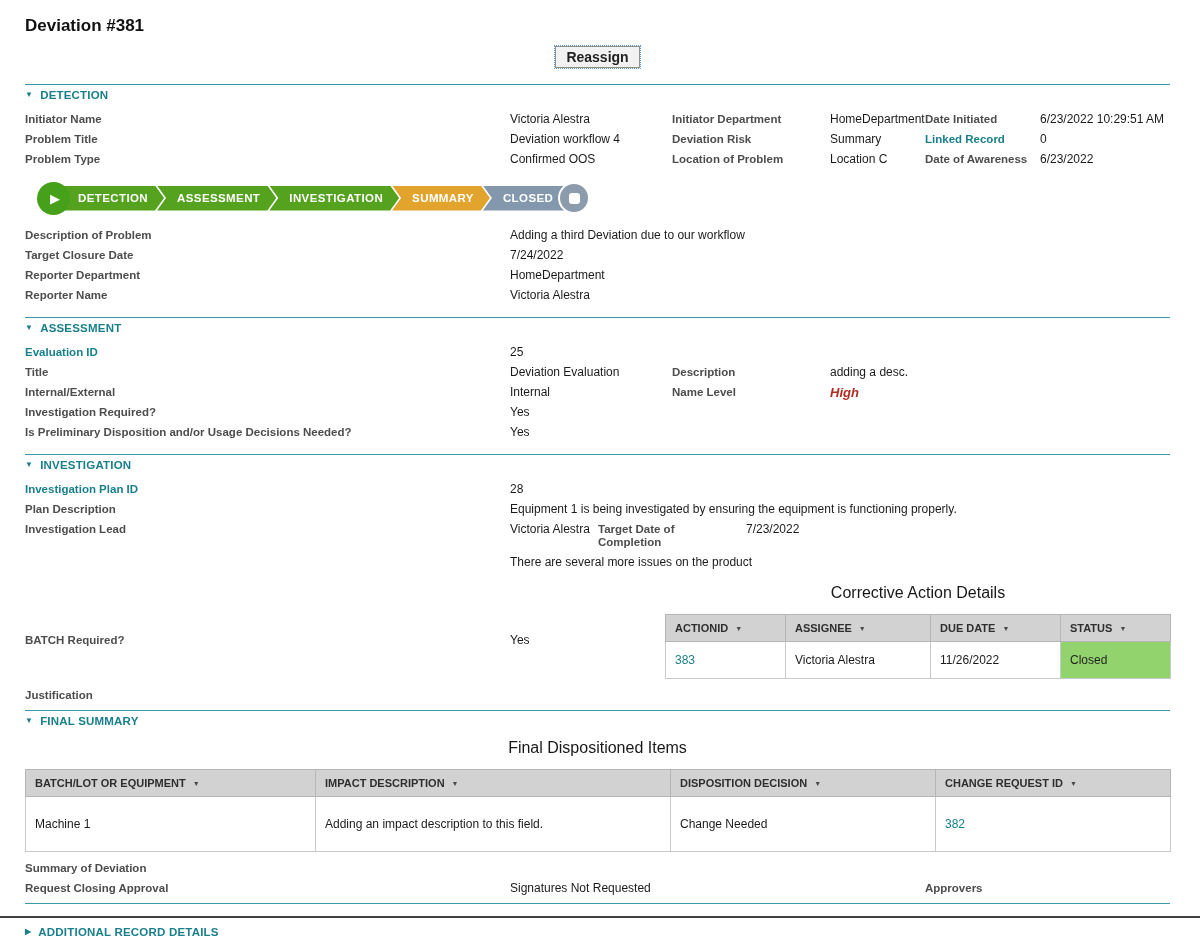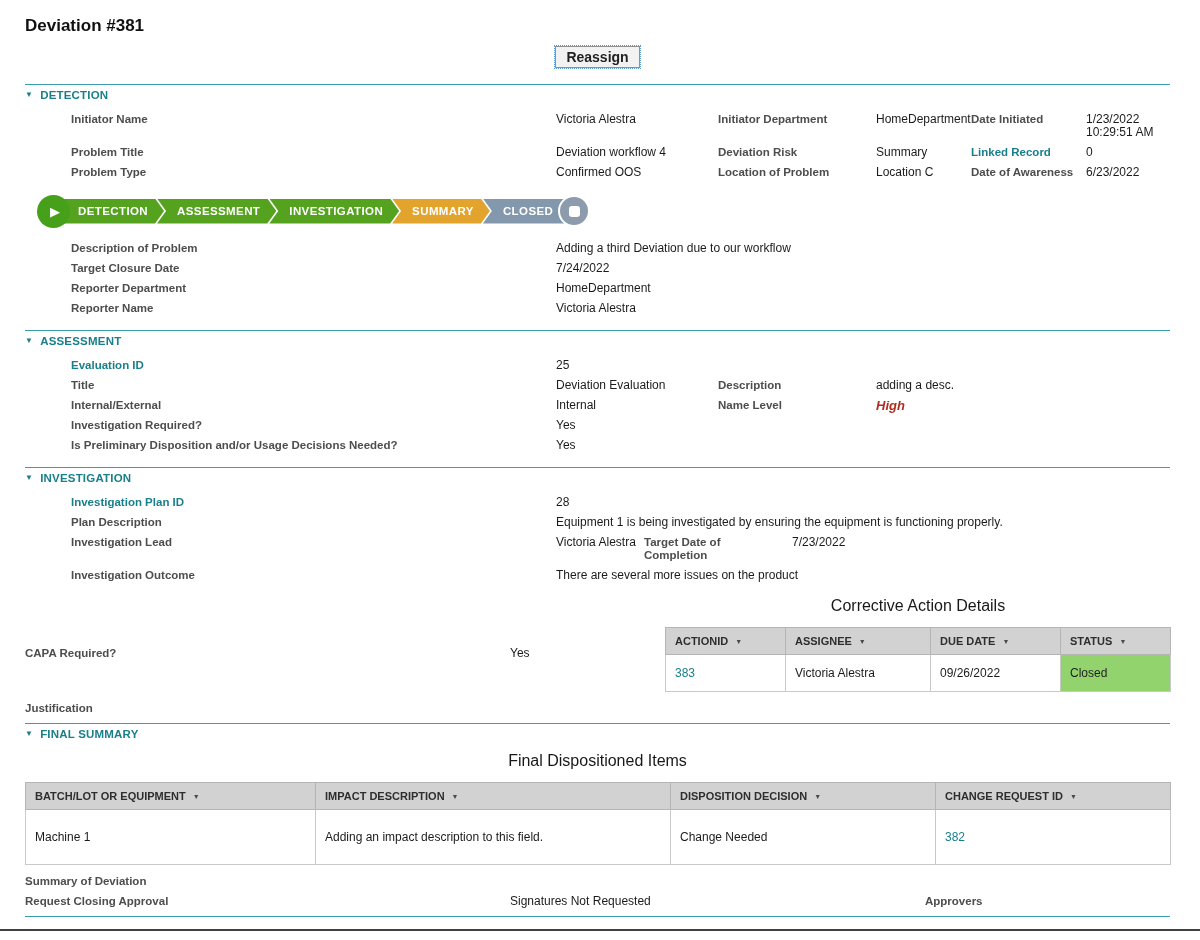--- a/index.html
+++ b/index.html
@@ -28,21 +28,21 @@
   .flabel { font-weight: bold; color: #4d4d4d; font-size: 11.5px; padding-right: 8px; }
   .flabel.teal { color: #187f8b; cursor: pointer; }
   .fvalue { color: #1b1b1b; }
   .sp26 { grid-column: 2 / 7; }
   .sp47 { grid-column: 4 / 7; }
   .sp25 { grid-column: 2 / 5; }
   .c5   { grid-column: 5 / 7; }
   .risk { color: #b02b20; font-weight: bold; font-style: italic; font-size: 13px; line-height: 13px; }
 
   .fgroup { margin-bottom: 2px; }
-  .fgroup .frow, .fgroup .frow-inv { padding: 0 0 7px 0; margin-left: 46px; }
+  .fgroup .frow, .fgroup .frow-inv { padding: 0 0 7px 0; }
 
   
   .wf { display: flex; align-items: center; margin: 8px 0 14px 12px; height: 34px; position: relative; }
   .wf-circle { width: 33px; height: 33px; border-radius: 50%; display: flex; align-items: center; justify-content: center;
                position: relative; z-index: 3; flex: 0 0 auto; }
   .wf-play { background: #47a019; color: #fff; font-size: 13px; padding-left: 3px; }
   .wf-stop { background: #8d9cac; margin-left: -17px; border: 2px solid #fff; width: 32px; height: 32px; }
   .wf-stop .sq { width: 11px; height: 11px; background: #fff; border-radius: 3px; }
   .wf-stage { position: relative; height: 25px; line-height: 25px; color: #fff; font-weight: bold; font-size: 11.5px;
               letter-spacing: .4px; padding: 0 16px 0 20px; white-space: nowrap;
@@ -93,21 +93,21 @@
     <span>DETECTION</span>
   </div>
 
   <div class="fgroup">
     <div class="frow">
       <span class="flabel">Initiator Name</span>
       <span class="fvalue">Victoria Alestra</span>
       <span class="flabel">Initiator Department</span>
       <span class="fvalue">HomeDepartment</span>
       <span class="flabel">Date Initiated</span>
-      <span class="fvalue">1/23/2022 10:29:51 AM</span>
+      <span class="fvalue">6/23/2022 10:29:51 AM</span>
     </div>
     <div class="frow">
       <span class="flabel">Problem Title</span>
       <span class="fvalue">Deviation workflow 4</span>
       <span class="flabel">Deviation Risk</span>
       <span class="fvalue">Summary</span>
       <span class="flabel teal">Linked Record</span>
       <span class="fvalue">0</span>
     </div>
     <div class="frow">
@@ -203,29 +203,28 @@
       <span class="flabel">Plan Description</span>
       <span class="fvalue sp26">Equipment 1 is being investigated by ensuring the equipment is functioning properly.</span>
     </div>
     <div class="frow-inv">
       <span class="flabel">Investigation Lead</span>
       <span class="fvalue">Victoria Alestra</span>
       <span class="flabel">Target Date of Completion</span>
       <span class="fvalue">7/23/2022</span>
     </div>
     <div class="frow">
-      <span class="flabel">Investigation Outcome</span>
       <span class="fvalue sp26">There are several more issues on the product</span>
     </div>
   </div>
 
   <div class="capa-area">
     <div class="capa-left">
       <div class="frow2">
-        <span class="flabel">CAPA Required?</span>
+        <span class="flabel">BATCH Required?</span>
         <span class="fvalue">Yes</span>
       </div>
     </div>
     <div class="capa-right">
       <div class="table-title">Corrective Action Details</div>
       <table class="capa">
         <colgroup>
             <col style="width:120px">
             <col style="width:145px">
             <col style="width:130px">
@@ -236,21 +235,21 @@
             <th><span>ACTIONID</span><span class="sort">▼</span></th>
             <th><span>ASSIGNEE</span><span class="sort">▼</span></th>
             <th><span>DUE DATE</span><span class="sort">▼</span></th>
             <th><span>STATUS</span><span class="sort">▼</span></th>
           </tr>
         </thead>
         <tbody>
           <tr>
             <td class="link">383</td>
             <td>Victoria Alestra</td>
-            <td>09/26/2022</td>
+            <td>11/26/2022</td>
             <td class="status-green">Closed</td>
           </tr>
         </tbody>
       </table>
     </div>
   </div>
 
   <div class="gap10"></div>
   <div class="frow">
     <span class="flabel">Justification</span>

